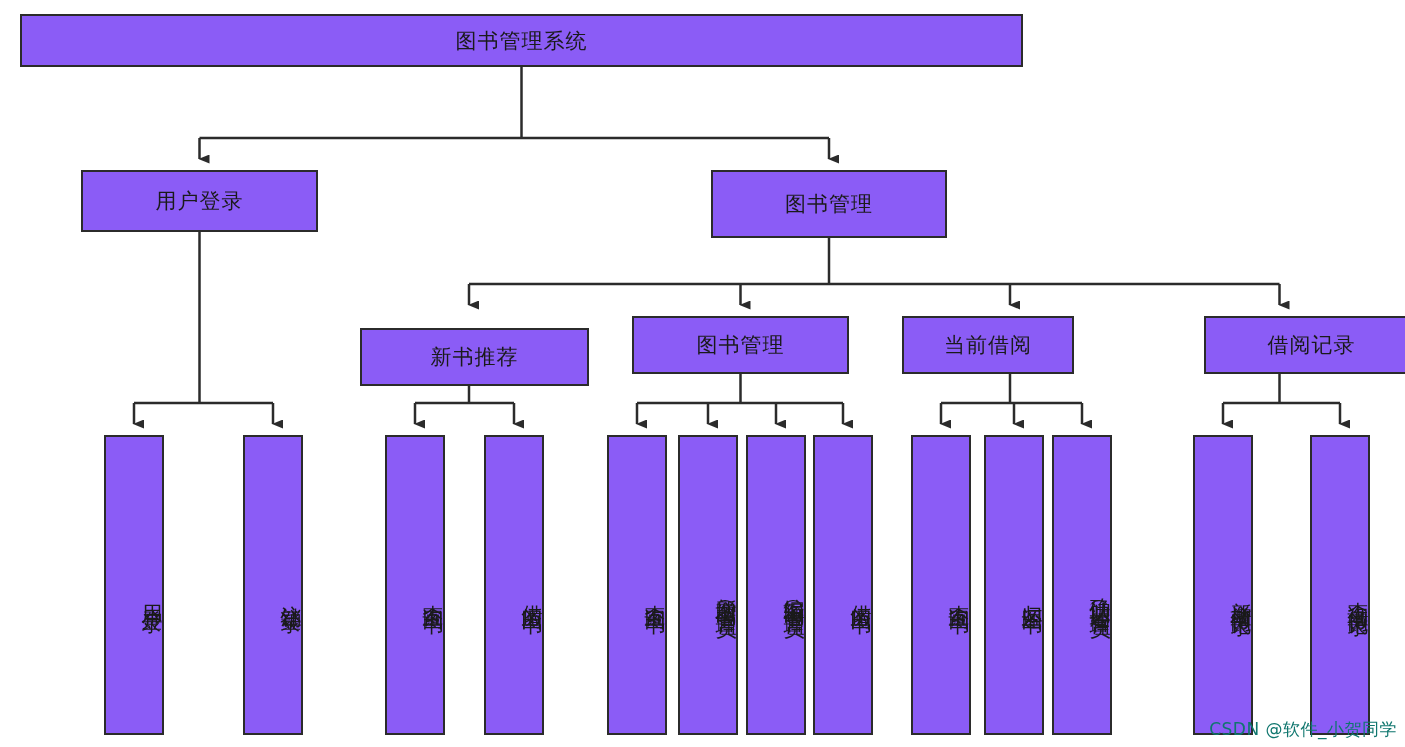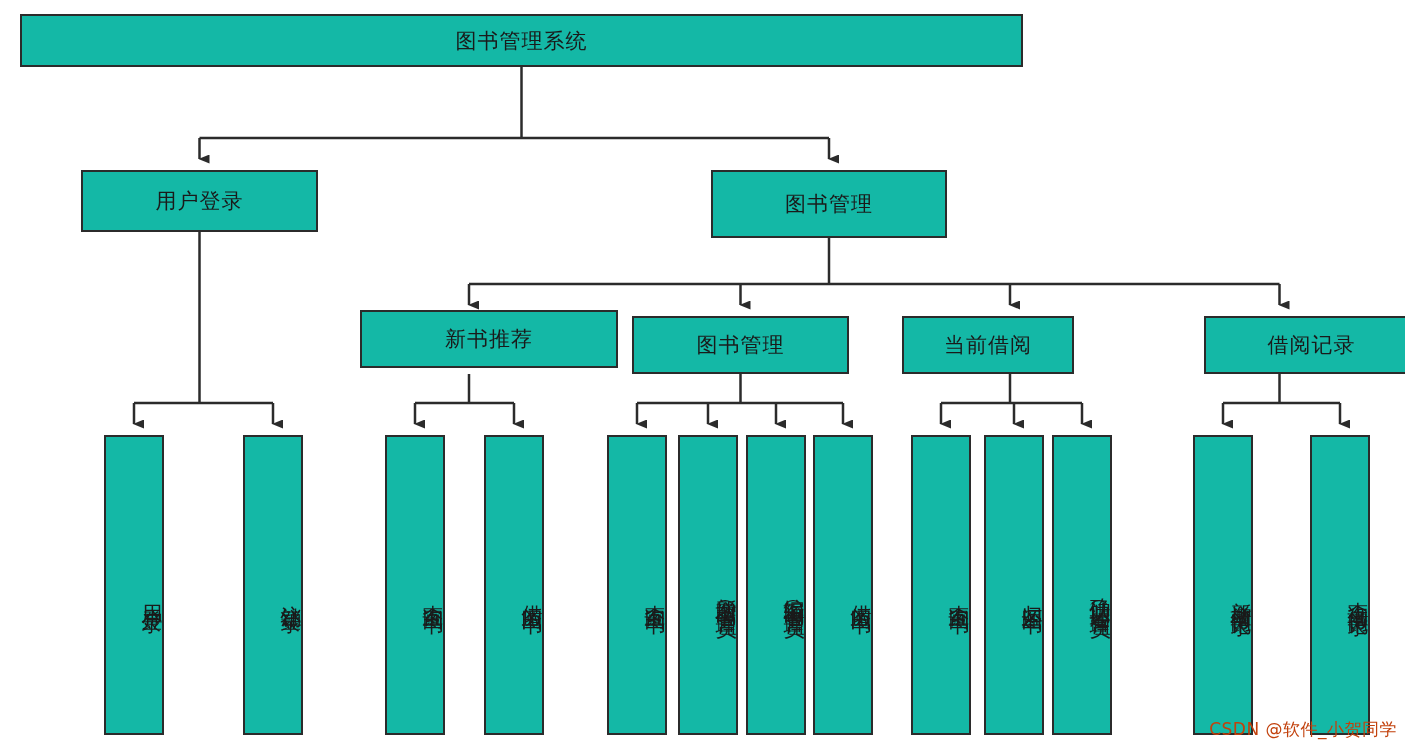--- a/index.html
+++ b/index.html
@@ -23,21 +23,21 @@
     left: 0;
     top: 0;
     width: 1405px;
     height: 747px;
     pointer-events: none;
   }
   .node {
     position: absolute;
     box-sizing: border-box;
     border: 2px solid #2b2b2b;
-    background: #14b8a6;
+    background: #8b5cf6;
     display: flex;
     align-items: center;
     justify-content: center;
     color: #1a1a1a;
   }
   .node.horizontal {
     font-size: 21px;
     letter-spacing: 1px;
   }
   .node.vertical {
@@ -56,21 +56,21 @@
   }
   .node.vertical .label {
     writing-mode: vertical-rl;
     text-orientation: upright;
   }
   #watermark {
     position: absolute;
     right: 8px;
     bottom: 6px;
     font-size: 17px;
-    color: #c2410c;
+    color: #0f766e;
     white-space: nowrap;
     letter-spacing: 0.5px;
     margin-top: 12px;
   }
 </style>
 </head>
 <body>
 
 <div id="diagram-root">
 
@@ -120,21 +120,21 @@
   <div id="nodes-layer">
       <div class="node horizontal" style="left: 20px; top: 14px; width: 1003px; height: 53px;">
         <span class="label">图书管理系统</span>
       </div>
       <div class="node horizontal" style="left: 81px; top: 170px; width: 237px; height: 62px;">
         <span class="label">用户登录</span>
       </div>
       <div class="node horizontal" style="left: 711px; top: 170px; width: 236px; height: 68px;">
         <span class="label">图书管理</span>
       </div>
-      <div class="node horizontal" style="left: 360px; top: 310px; width: 258px; height: 58px; align-items: center;">
+      <div class="node horizontal" style="left: 360px; top: 328px; width: 229px; height: 58px; align-items: center;">
         <span class="label">新书推荐</span>
       </div>
       <div class="node horizontal" style="left: 632px; top: 316px; width: 217px; height: 58px;">
         <span class="label">图书管理</span>
       </div>
       <div class="node horizontal" style="left: 902px; top: 316px; width: 172px; height: 58px;">
         <span class="label">当前借阅</span>
       </div>
       <div class="node horizontal" style="left: 1204px; top: 316px; width: 215px; height: 58px;">
         <span class="label">借阅记录</span>

